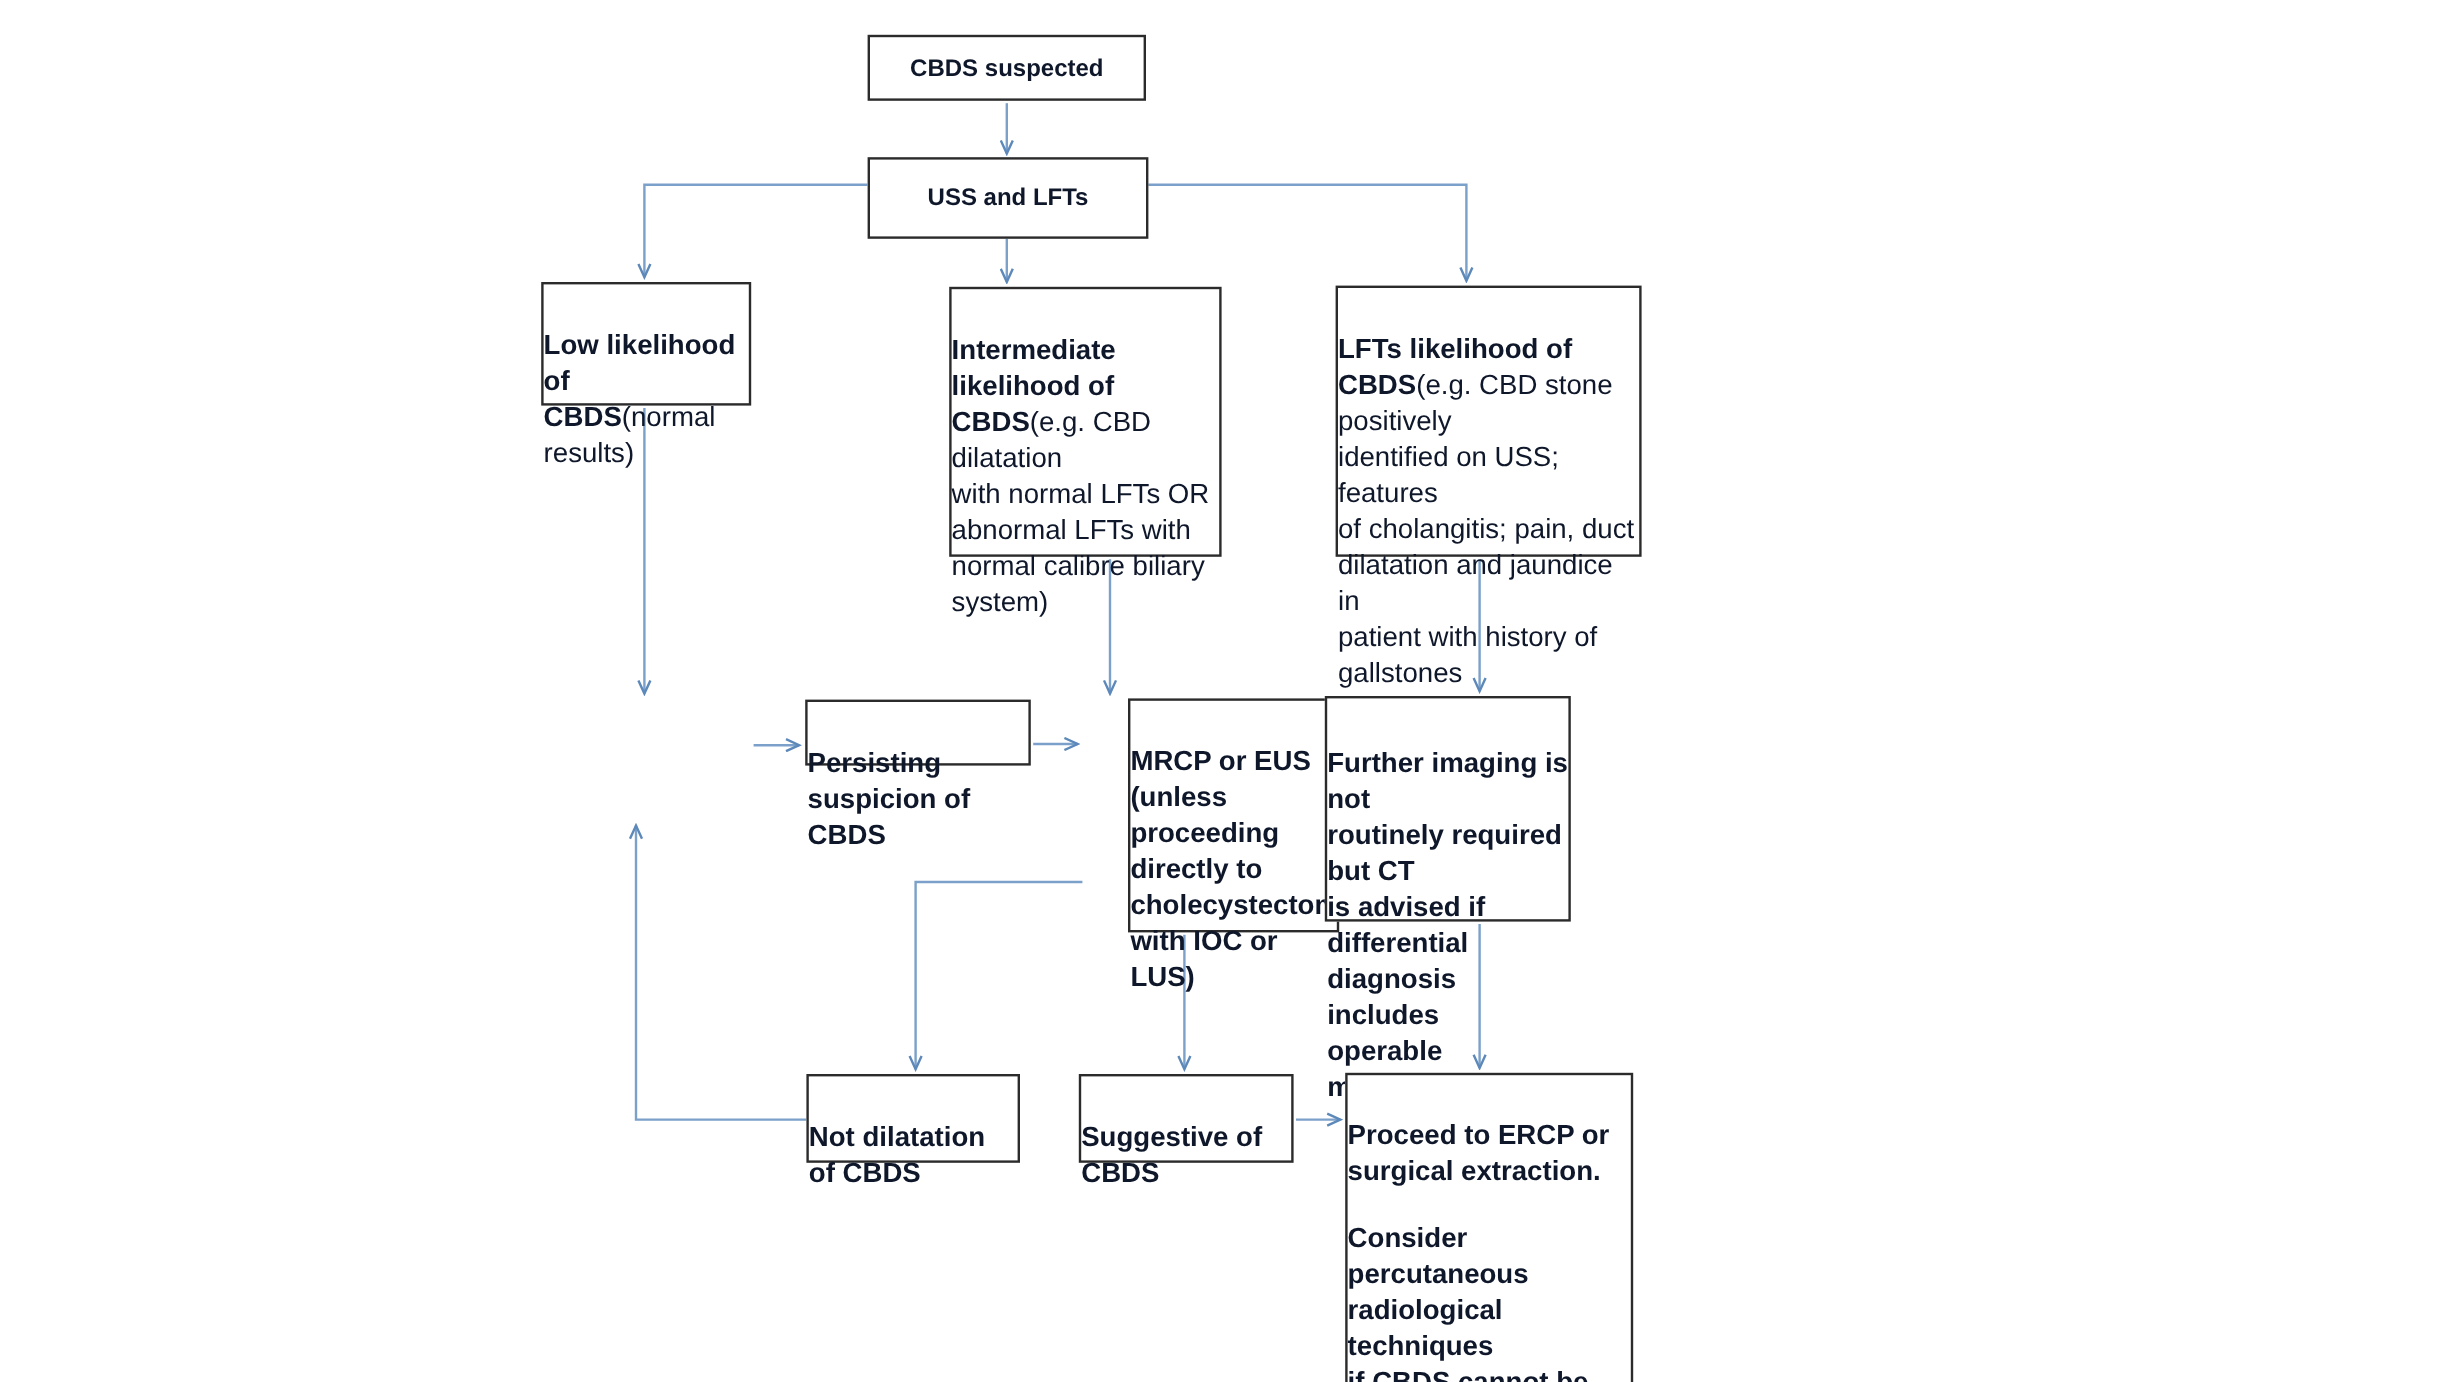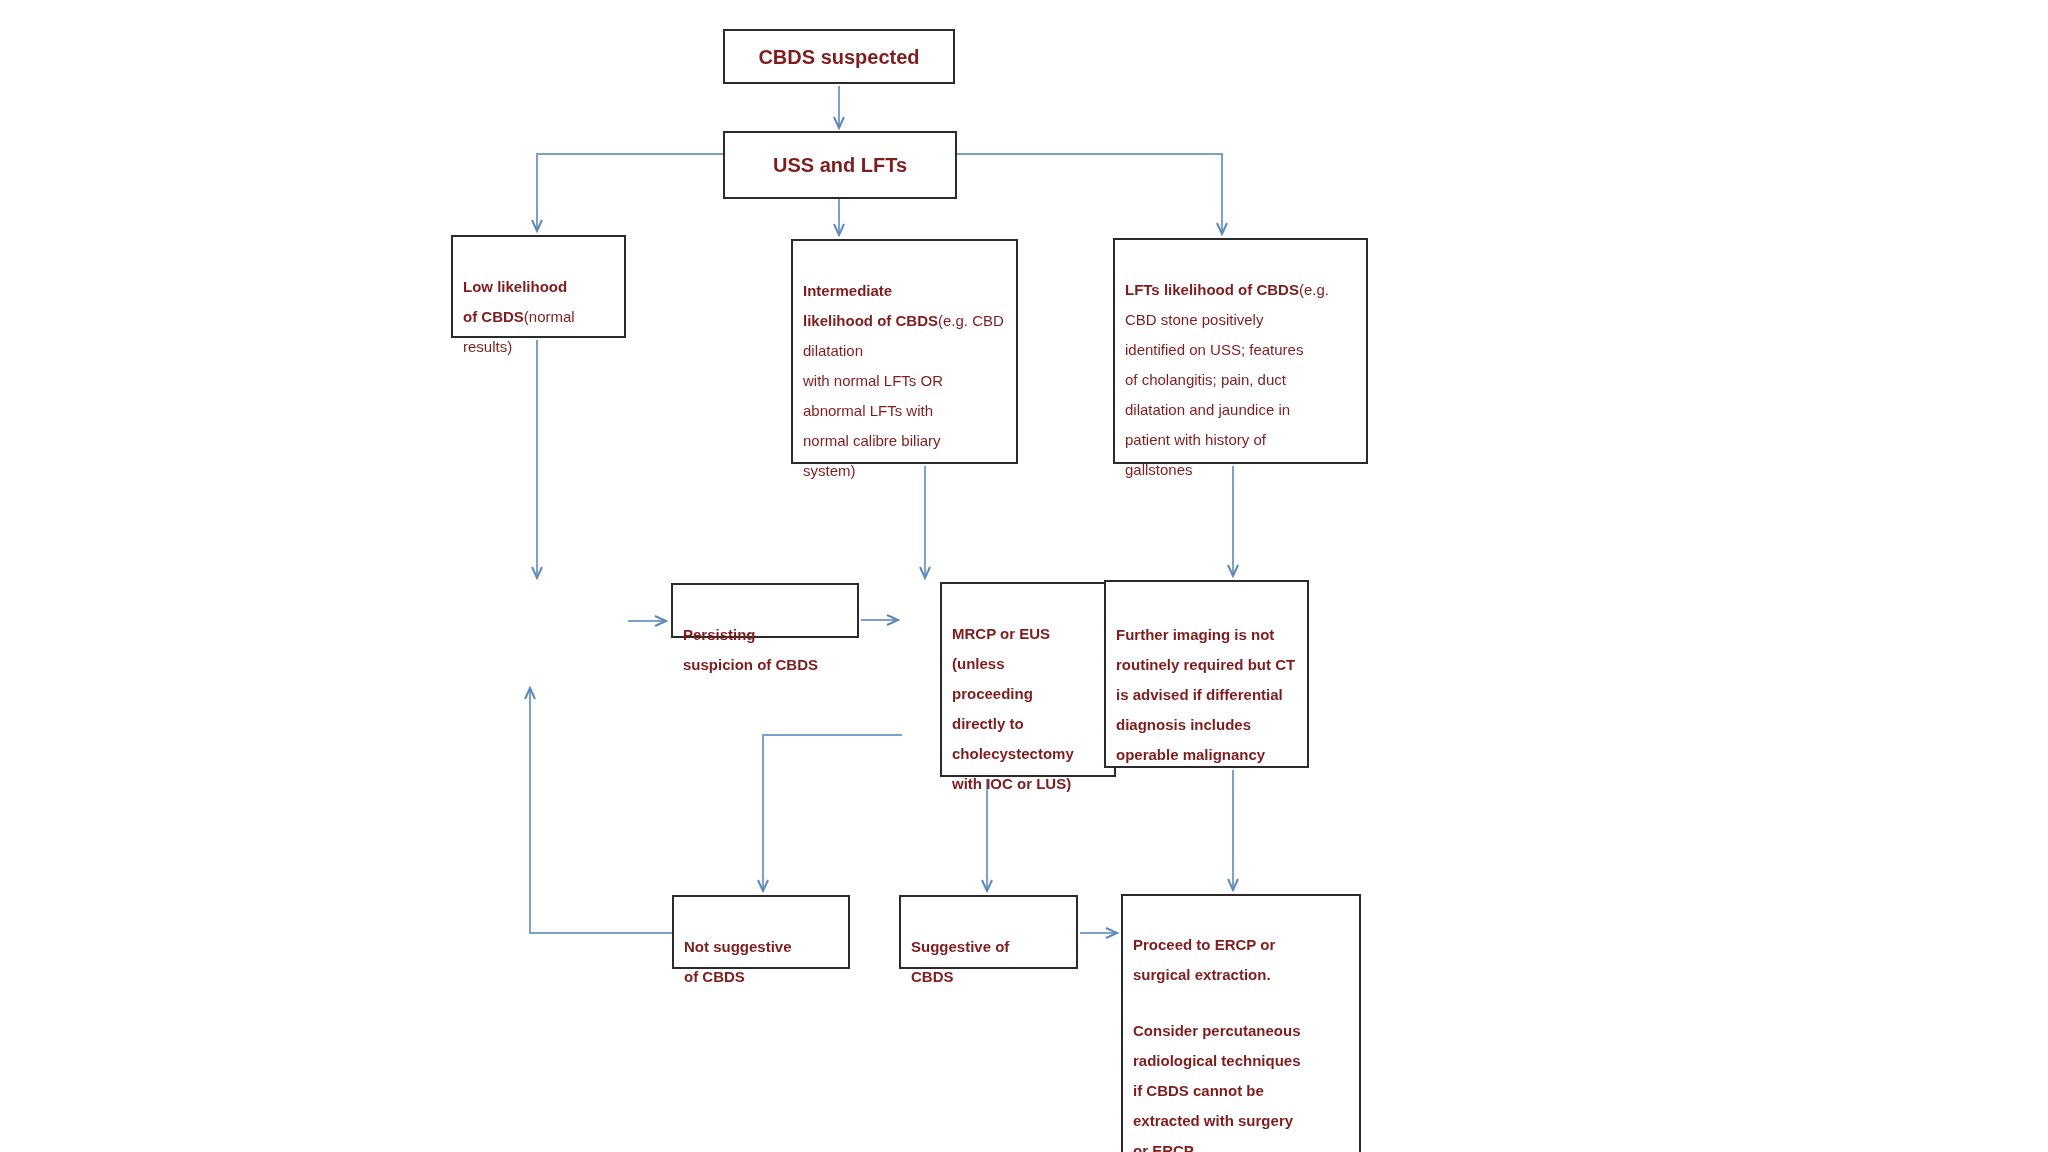--- a/index.html
+++ b/index.html
@@ -1,32 +1,32 @@
 <!DOCTYPE html>
 <html><head>
 <meta charset="utf-8">
 <style>
   html,body{margin:0;padding:0;background:#ffffff;}
   .canvas{
     position:relative;
     width:2048px;height:1152px;
     background:#ffffff;
     font-family:"Liberation Sans", sans-serif;
-    color:#7f1d1d;
+    color:#0f172a;
     overflow:hidden;
   }
   svg.edges{position:absolute;left:0;top:0;width:2048px;height:1152px;}
   .node{
     position:absolute;
     box-sizing:border-box;
     background:#ffffff;
     border:2px solid #2b2b2b;
-    font-size:15px;
+    font-size:23px;
     line-height:30px;
-    padding:5px 10px;
+    padding:5px 0;
     white-space:pre-line;
   }
   .node .t{font-weight:bold;white-space:pre-line;}
   .node .d{font-weight:normal;white-space:pre-line;}
   .node.center{
     display:flex;align-items:center;justify-content:center;
     text-align:center;font-size:20px;padding:0;
   }
   .node .note{display:block;margin-top:26px;font-weight:bold;white-space:pre-line;}
 </style>
@@ -107,21 +107,21 @@
 
   <div class="node" style="left:1104px;top:580px;width:205px;height:188px;padding-top:8px">
     <span class="t">Further imaging is not
 routinely required but CT
 is advised if differential
 diagnosis includes
 operable malignancy</span>
   </div>
 
   <div class="node" style="left:672px;top:895px;width:178px;height:74px">
-    <span class="t">Not suggestive
+    <span class="t">Not dilatation
 of CBDS</span>
   </div>
 
   <div class="node" style="left:899px;top:895px;width:179px;height:74px">
     <span class="t">Suggestive of
 CBDS</span>
   </div>
 
   <div class="node" style="left:1121px;top:894px;width:240px;height:300px;padding-top:4px">
     <span class="t">Proceed to ERCP or

